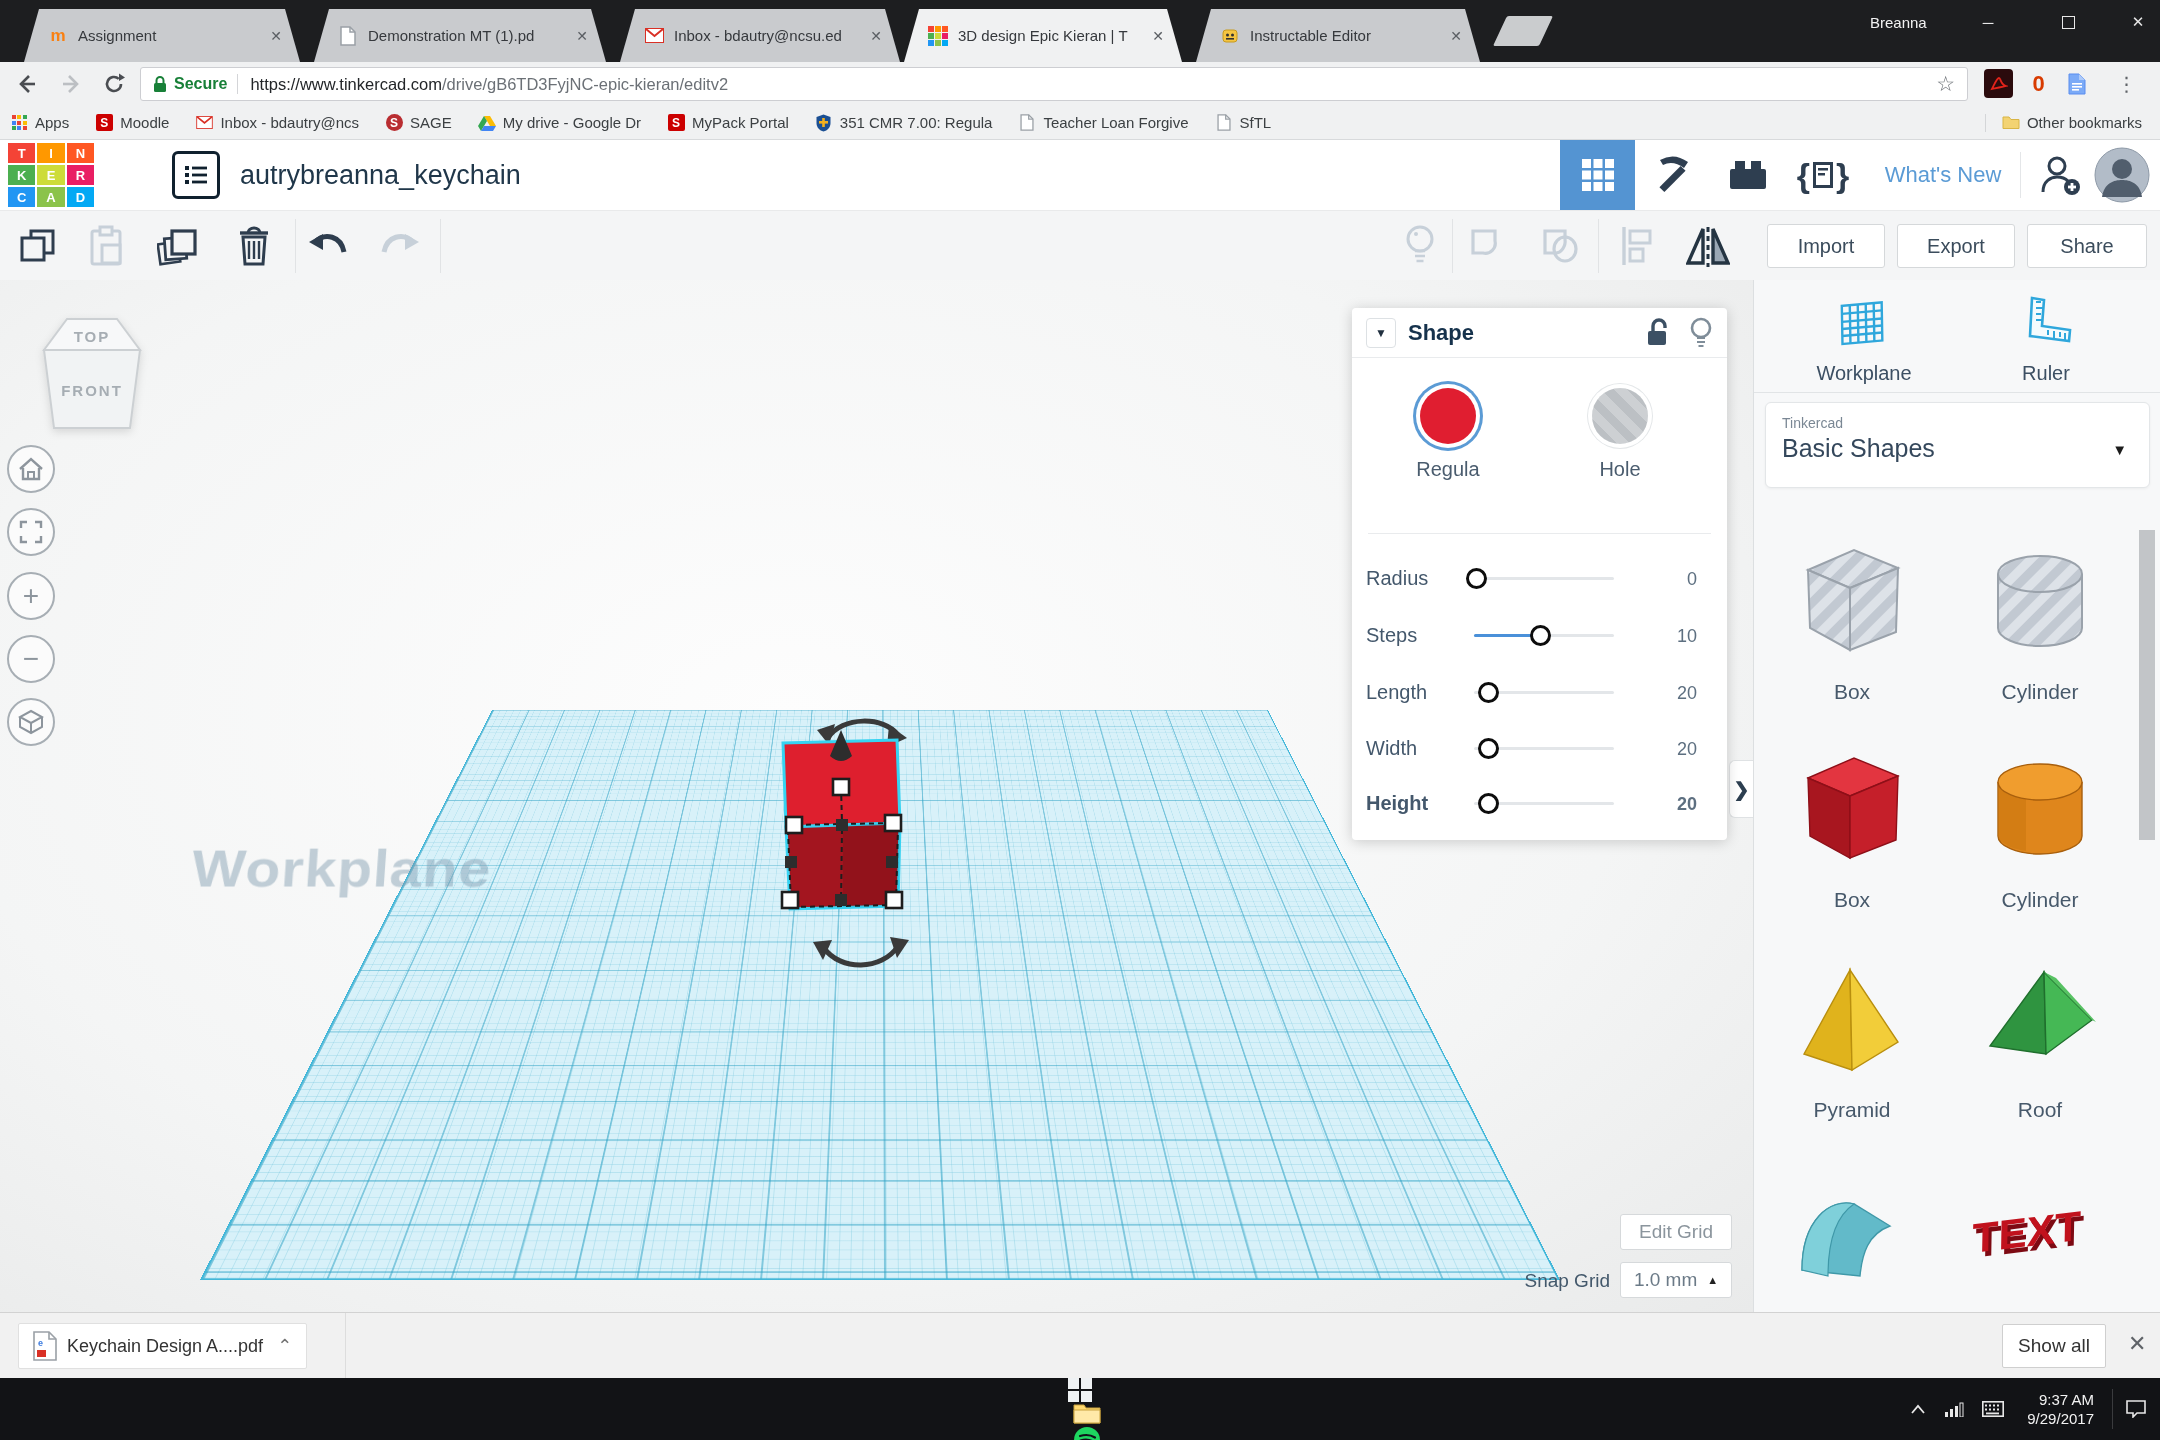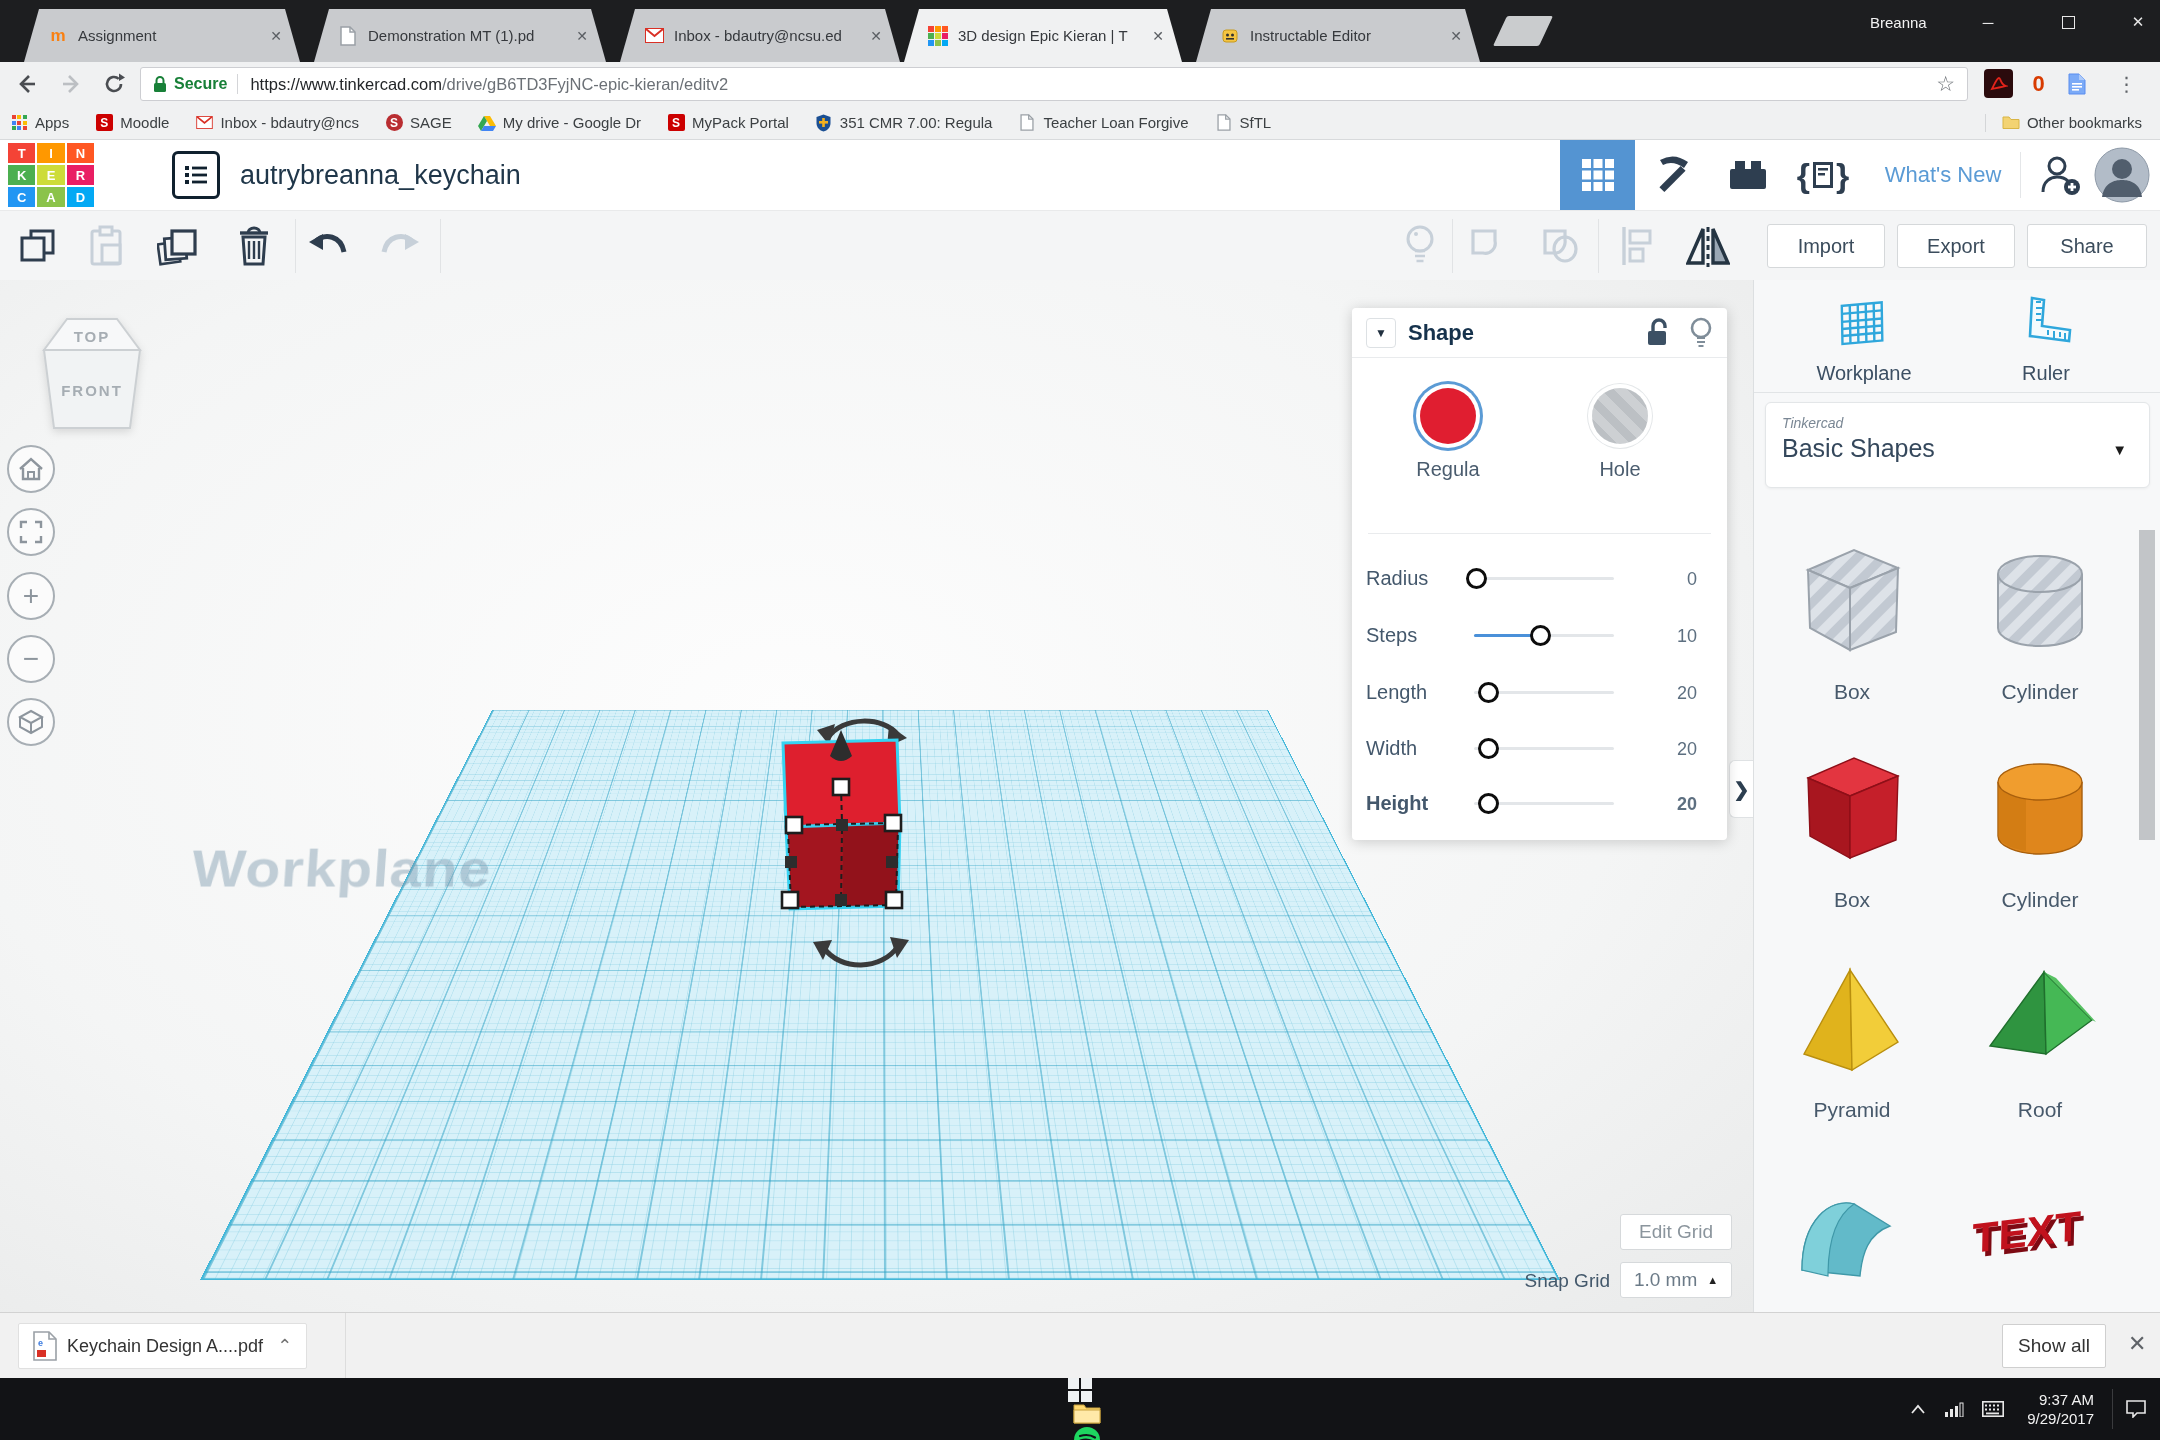--- a/index.html
+++ b/index.html
@@ -96,21 +96,21 @@
   .srow .fill { position:absolute; left:0; top:0; height:3px; background:#4a90d9; border-radius:2px; }
   .srow .knob { position:absolute; top:-9px; width:21px; height:21px; background:#fff; border:3.5px solid #0d0d0d; border-radius:50%; }
   .srow .sval { position:absolute; right:30px; top:5px; font-size:18px; color:#5d6f80; }
 
   
   #sidebar { position:absolute; left:1753px; top:0; width:407px; height:1032px; background:#f7f8f9; border-left:1px solid #dcdfe1; }
   .side-tile { position:absolute; top:14px; width:140px; text-align:center; }
   .side-tile .lbl { margin-top:8px; font-size:20px; color:#3c4f63; }
   #side-div { position:absolute; left:0; top:112px; width:100%; height:1px; background:#e1e4e6; }
   #lib-card { position:absolute; left:11px; top:122px; width:385px; height:86px; background:#fff; border:1px solid #e3e6e8; border-radius:6px; box-shadow:0 1px 3px rgba(0,0,0,.05); padding:12px 16px; }
-  #lib-brand { font-size:14px; color:#7a8794;font-style:italic; }
+  #lib-brand { font-size:14px; color:#7a8794; }
   #lib-name { font-size:25px; color:#35485c; margin-top:3px; }
   #lib-caret { position:absolute; right:22px; top:38px; font-size:15px; color:#1c1c1c; }
   .shape-cell { position:absolute; width:180px; text-align:center; }
   .shape-cell .shlbl { margin-top:10px; font-size:21px; color:#47596b; }
   #side-scrollbar { position:absolute; right:5px; top:250px; width:16px; height:310px; background:#c2c5c8; }
 
   
   #downloadbar { position:absolute; left:0; top:1312px; width:2160px; height:66px; background:#f1f1f1; border-top:1px solid #d2d2d2; }
   #dl-item { position:absolute; left:18px; top:10px; height:46px; display:flex; align-items:center; background:#fff; border:1px solid #e0e0e0; border-radius:2px; padding:0 14px; }
   #dl-name { font-size:18px; color:#333; margin:0 14px 0 10px; }

